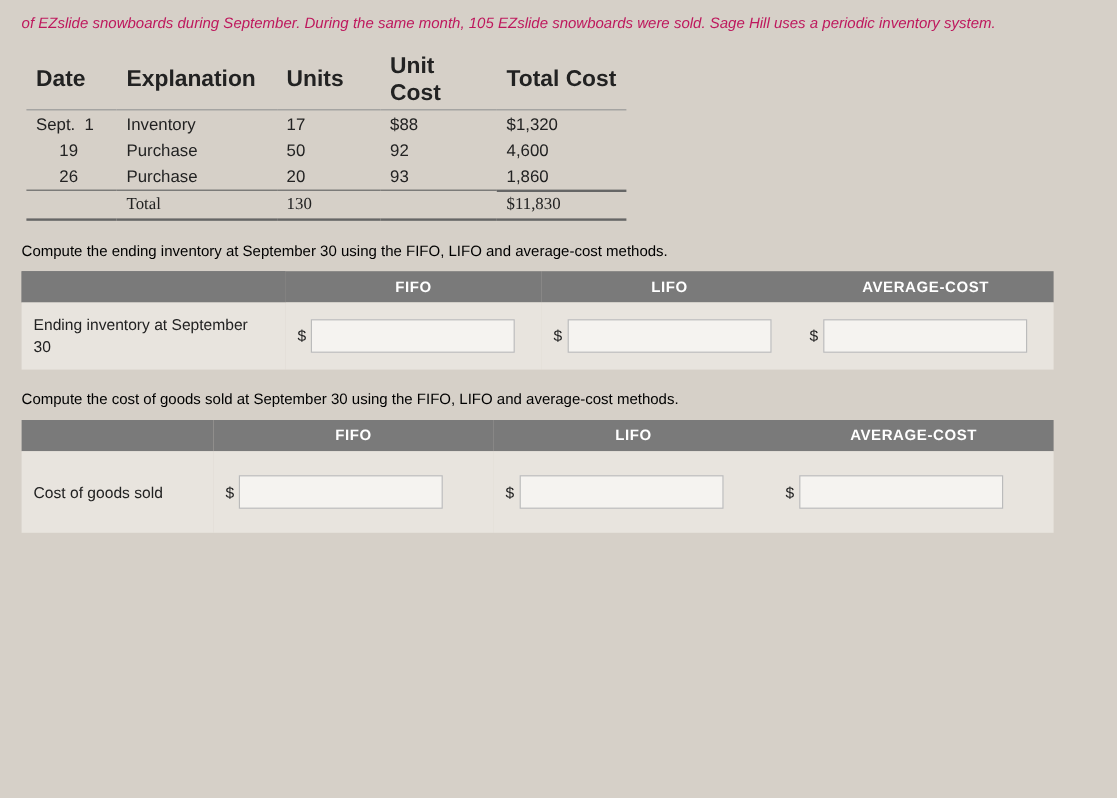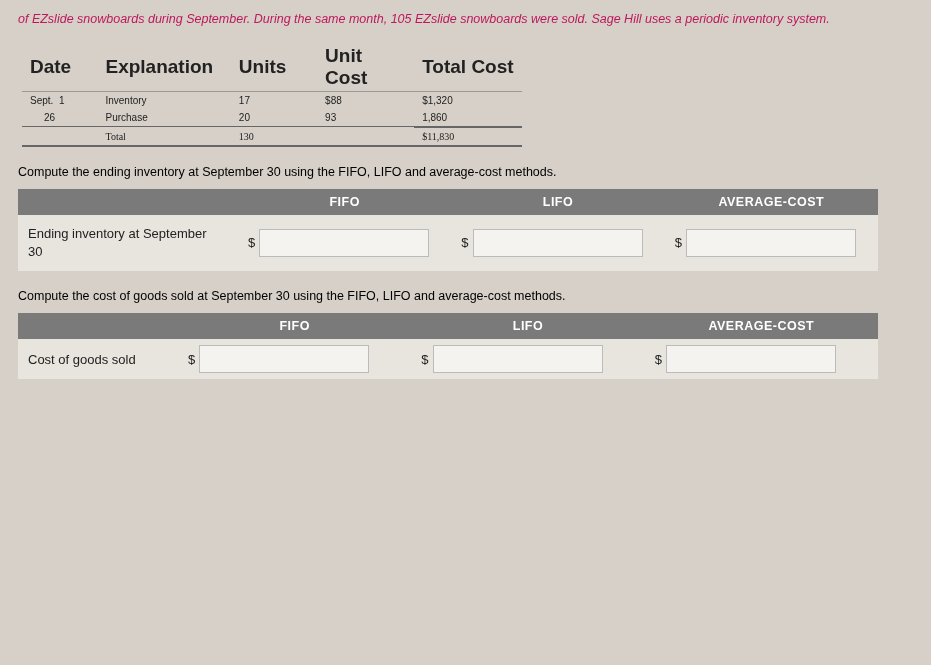--- a/index.html
+++ b/index.html
@@ -33,21 +33,21 @@
       font-size: 19px;
       text-align: left;
       padding: 2px 8px;
       border-bottom: 1px solid #999;
     }
     .inv-table th.right, .inv-table td.right {
       text-align: left;
     }
     .inv-table td {
       padding: 3px 8px;
-      font-size: 10px;
+      font-size: 14px;
     }
     .inv-table .date-col { width: 70px; }
     .inv-table .exp-col { width: 110px; }
     .inv-table .units-col { width: 80px; text-align: right; }
     .inv-table .uc-col { width: 90px; text-align: right; }
     .inv-table .tc-col { width: 100px; text-align: right; }
 
     .inv-table tr.underline td {
       border-bottom: 1px solid #666;
     }
@@ -145,21 +145,21 @@
       font-size: 12.5px;
       letter-spacing: 0.5px;
     }
     .compute-table2 thead td:first-child {
       text-align: left;
     }
     .compute-table2 tbody tr {
       background: #e8e4de;
     }
     .compute-table2 tbody td {
-      padding: 6px 10px;
+      padding: 20px 10px;
       font-size: 13px;
     }
     .compute-table2 tbody td.label-cell {
       width: 160px;
       font-weight: normal;
     }
   </style>
 </head>
 <body>
 
@@ -175,20 +175,27 @@
       <th class="tc-col right">Total Cost</th>
     </tr>
   </thead>
   <tbody id="inv-tbody">
   <tr>
       <td class="date-col" style="white-space:nowrap;">Sept.&nbsp;&nbsp;1</td>
       <td class="exp-col">Inventory</td>
       <td class="units-col right">17</td>
       <td class="uc-col right">$88</td>
       <td class="tc-col right">$1,320</td>
+    </tr>
+      <tr>
+      <td class="date-col" style="white-space:nowrap;">&nbsp;&nbsp;&nbsp;&nbsp;&nbsp;19</td>
+      <td class="exp-col">Purchase</td>
+      <td class="units-col right">50</td>
+      <td class="uc-col right">92</td>
+      <td class="tc-col right">4,600</td>
     </tr>
       <tr class="underline">
       <td class="date-col" style="white-space:nowrap;">&nbsp;&nbsp;&nbsp;&nbsp;&nbsp;26</td>
       <td class="exp-col">Purchase</td>
       <td class="units-col right">20</td>
       <td class="uc-col right">93</td>
       <td class="tc-col right">1,860</td>
     </tr>
       <tr class="total">
     <td class="date-col"></td>

